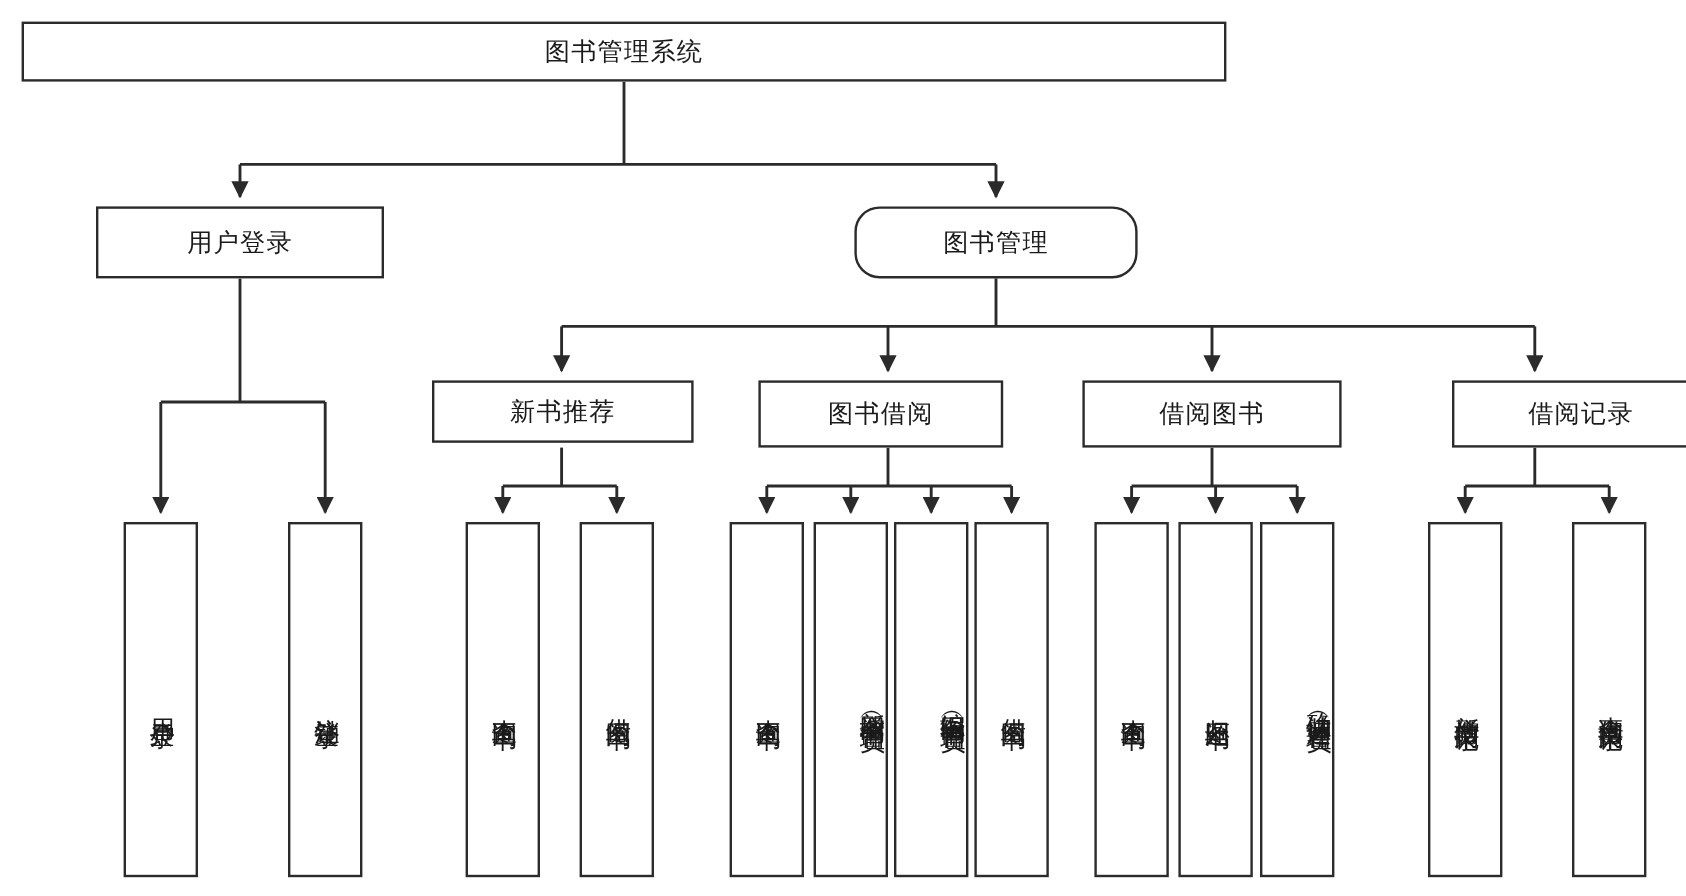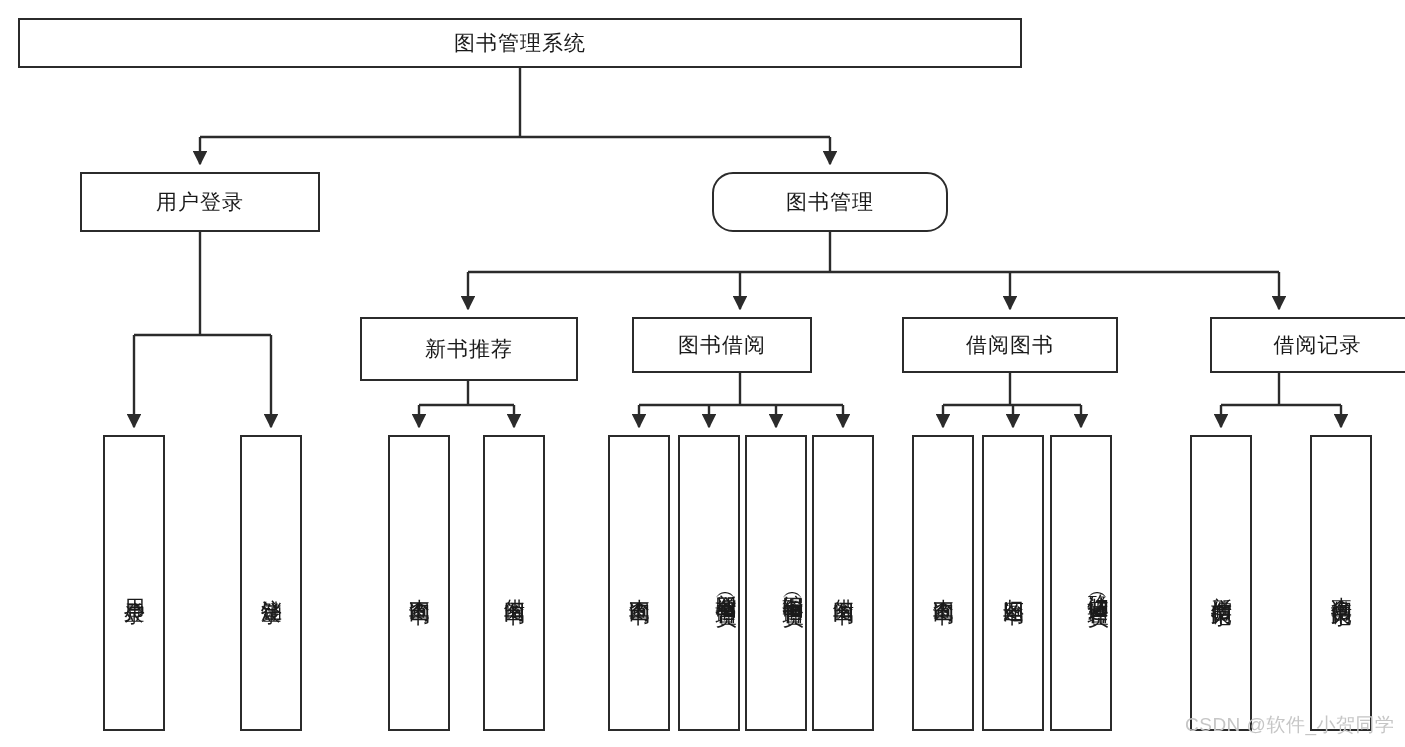--- a/index.html
+++ b/index.html
@@ -118,22 +118,22 @@
       <path d="M 1221 405 L 1221 427" marker-end="url(#arrow)"></path>
       <path d="M 1341 405 L 1341 427" marker-end="url(#arrow)"></path>
     </g>
   </svg>
 
   <div class="node horiz" style="left:18px; top:18px; width:1004px; height:50px;">图书管理系统</div>
 
   <div class="node horiz" style="left:80px; top:172px; width:240px; height:60px;">用户登录</div>
   <div class="node horiz" style="left:712px; top:172px; width:236px; height:60px;border-radius:21px;">图书管理</div>
 
-  <div class="node horiz" style="left:360px; top:317px; width:218px; height:64px;">新书推荐</div>
-  <div class="node horiz" style="left:632px; top:317px; width:180px; height:56px;">图书借阅</div>
+  <div class="node horiz" style="left:360px; top:317px; width:218px; height:52px;">新书推荐</div>
+  <div class="node horiz" style="left:632px; top:317px; width:204px; height:56px;">图书借阅</div>
   <div class="node horiz" style="left:902px; top:317px; width:216px; height:56px;">借阅图书</div>
   <div class="node horiz" style="left:1210px; top:317px; width:215px; height:56px;">借阅记录</div>
 
   <div class="node vert mid-text" style="left:103px; top:435px; width:62px; height:296px;">用户登录</div>
   <div class="node vert mid-text" style="left:240px; top:435px; width:62px; height:296px;">注销登录</div>
 
   <div class="node vert mid-text" style="left:388px; top:435px; width:62px; height:296px;">查询图书</div>
   <div class="node vert mid-text" style="left:483px; top:435px; width:62px; height:296px;">借阅图书</div>
 
   <div class="node vert mid-text" style="left:608px; top:435px; width:62px; height:296px;">查询图书</div>
@@ -141,15 +141,14 @@
   <div class="node vert tall-text" style="left:745px; top:435px; width:62px; height:296px;">编辑图书（管理员）</div>
   <div class="node vert mid-text" style="left:812px; top:435px; width:62px; height:296px;">借阅图书</div>
 
   <div class="node vert mid-text" style="left:912px; top:435px; width:62px; height:296px;">查询图书</div>
   <div class="node vert mid-text" style="left:982px; top:435px; width:62px; height:296px;">归还图书</div>
   <div class="node vert tall-text" style="left:1050px; top:435px; width:62px; height:296px;">确认归还（管理员）</div>
 
   <div class="node vert mid-text" style="left:1190px; top:435px; width:62px; height:296px;">新增借阅记录</div>
   <div class="node vert mid-text" style="left:1310px; top:435px; width:62px; height:296px;">查询借阅记录</div>
 
-  <div id="watermark">CSDN @软件_小贺同学</div>
 
 </div>
 
 </body></html>

